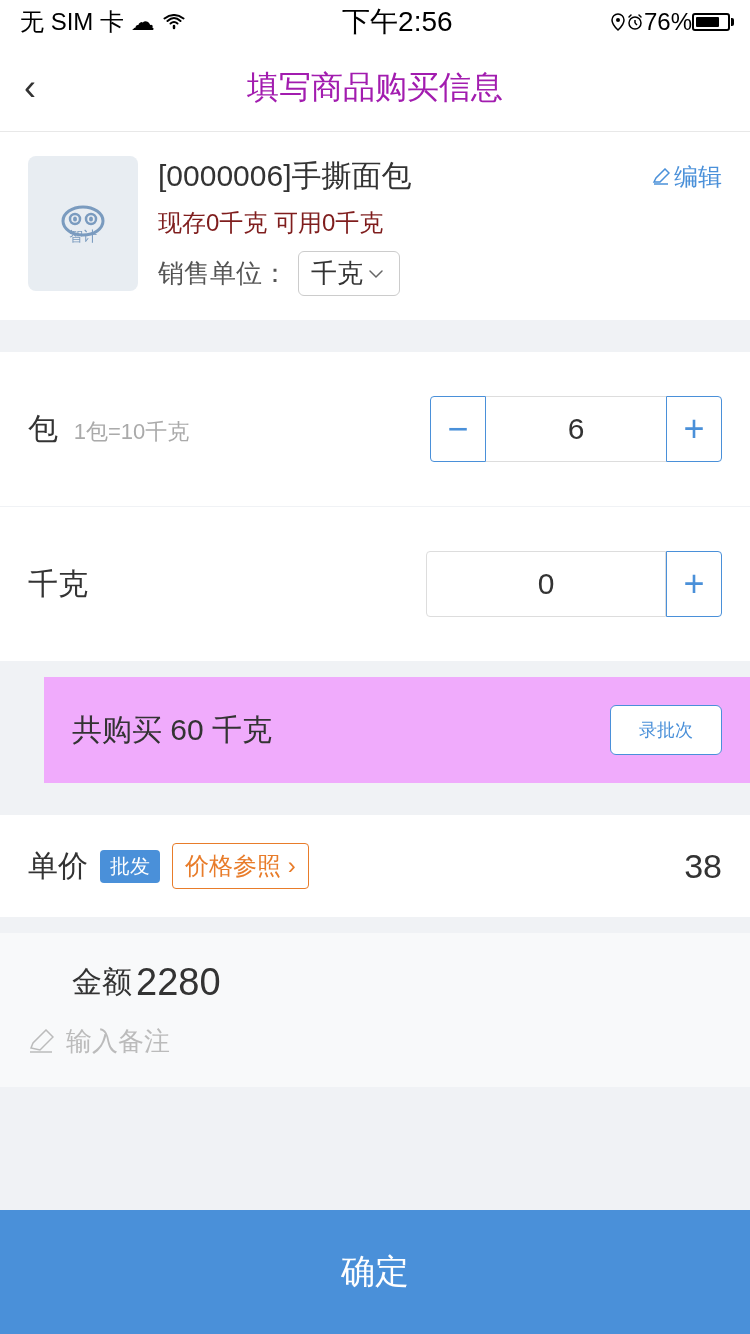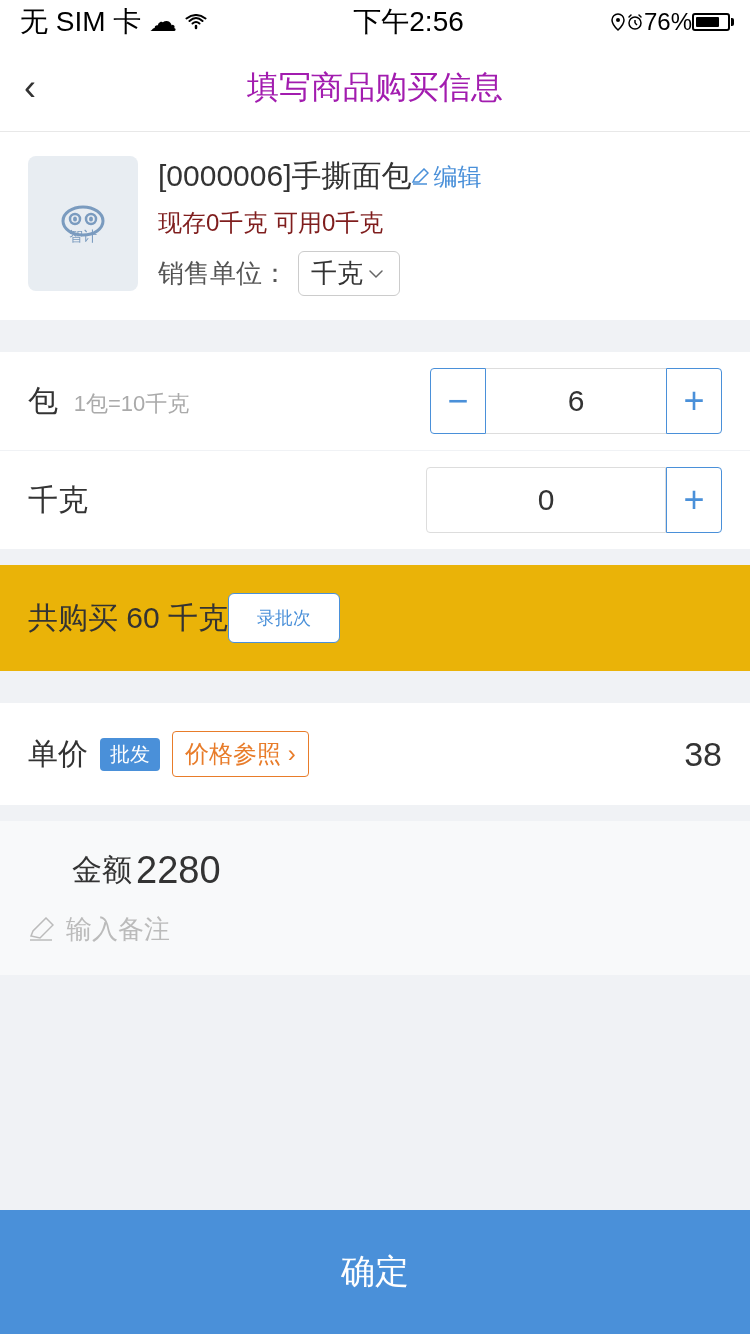--- a/index.html
+++ b/index.html
@@ -22,21 +22,21 @@
       align-items: center;
       justify-content: space-between;
       padding: 0 20px;
       font-size: 26px;
       color: #000;
     }
     .status-left {
       display: flex;
       align-items: center;
       gap: 8px;
-      font-size: 28px;
+      font-size: 24px;
     }
     .status-center {
       font-size: 28px;
       font-weight: 500;
     }
     .status-right {
       display: flex;
       align-items: center;
       gap: 0;
       font-size: 24px;
@@ -110,20 +110,21 @@
       align-items: center;
       justify-content: center;
       flex-shrink: 0;
     }
     .product-info {
       flex: 1;
     }
     .product-name-row {
       display: flex;
       align-items: center;
+      justify-content: space-between;
     }
     .product-name {
       font-size: 30px;
       color: #333;
       font-weight: 500;
     }
     .edit-btn {
       color: #4a90d9;
       font-size: 24px;
       display: flex;
@@ -163,21 +164,21 @@
     }
 
     
     .input-section {
       background: #fff;
       margin-bottom: 16px;
     }
     .input-row {
       display: flex;
       align-items: center;
-      padding: 16px 28px;
+      padding: 44px 28px;
       border-bottom: 1px solid #f0f2f5;
     }
     .input-row:last-child {
       border-bottom: none;
     }
     .input-label-area {
       flex: 1;
     }
     .input-label {
       font-size: 30px;
@@ -229,26 +230,27 @@
     }
     .qty-btn-right {
       border-radius: 0 4px 4px 0;
     }
     .qty-btn-left {
       border-radius: 4px 0 0 4px;
     }
 
     
     .total-section {
-      background: #eab308;
+      background: #f0abfc;
       padding: 28px;
       display: flex;
       align-items: center;
-      justify-content: flex-start;
+      justify-content: space-between;
       margin-bottom: 16px;
+      margin-left: 44px;
     }
     .total-text {
       font-size: 30px;
       color: #333;
     }
     .total-highlight {
       color: #333;
       font-weight: 500;
     }
     .batch-btn {

